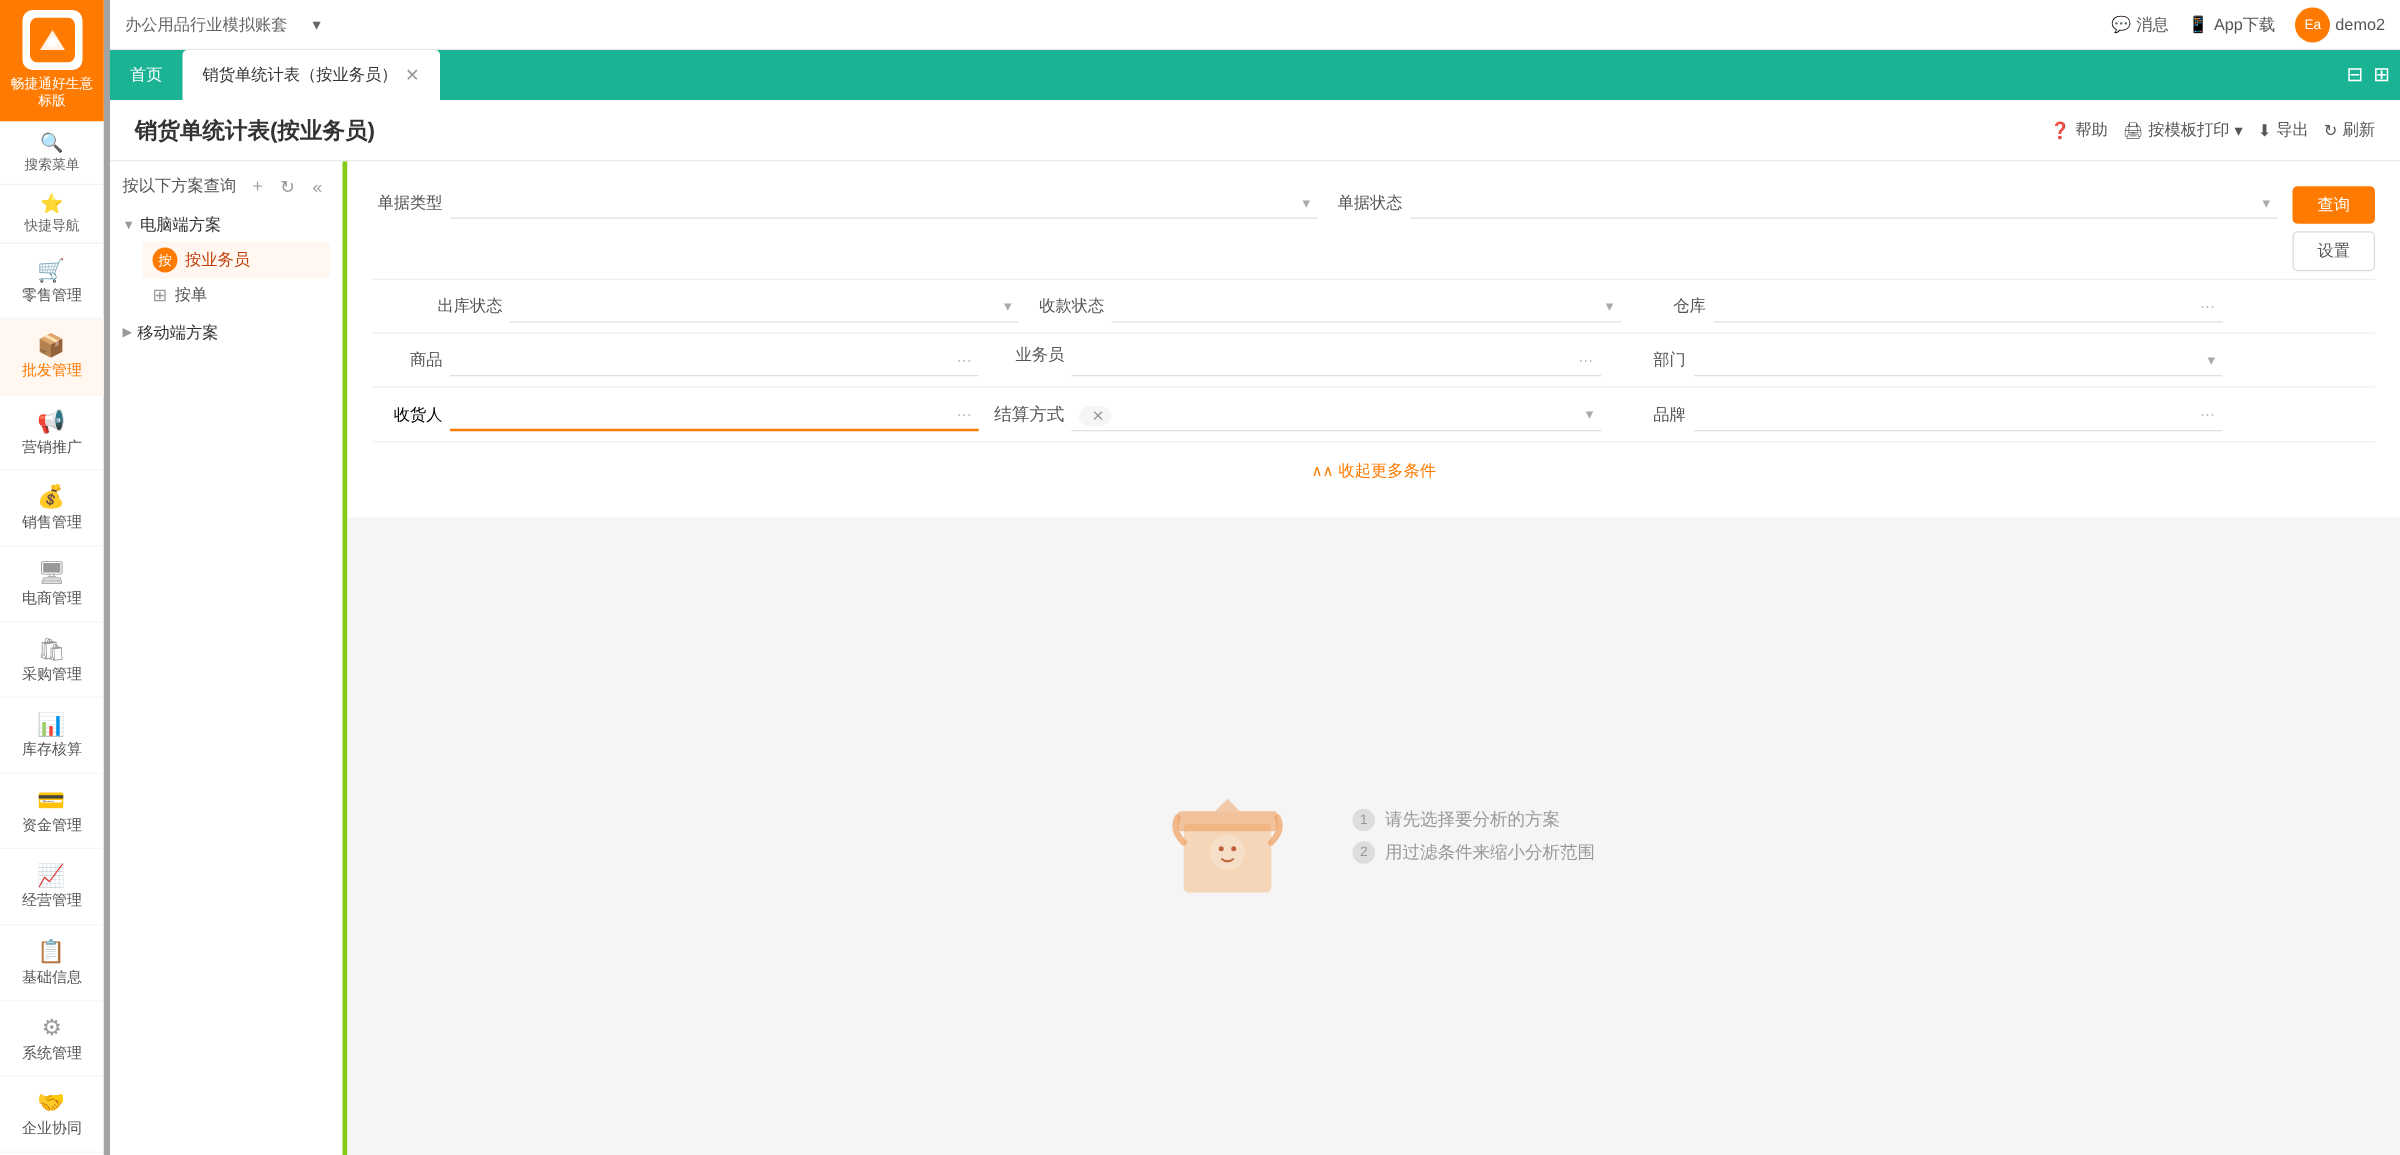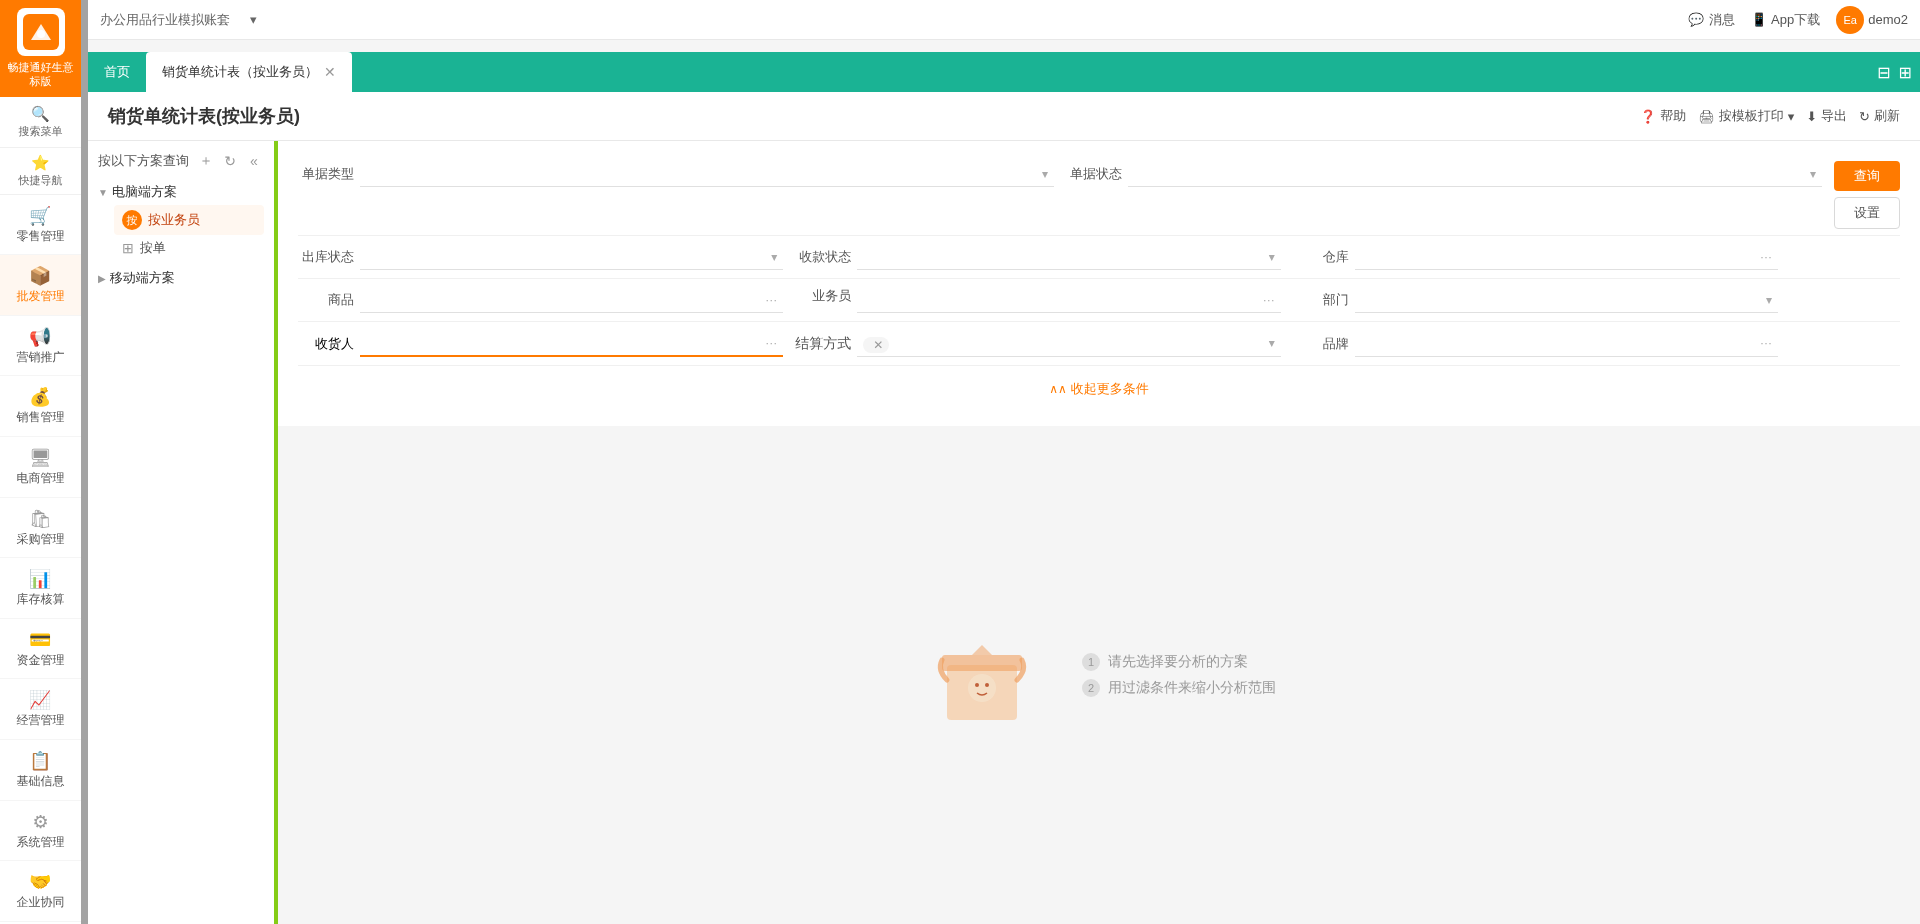--- a/index.html
+++ b/index.html
@@ -1,19 +1,19 @@
 <!DOCTYPE html>
 <html><head>
   <meta charset="utf-8">
   <style>
     * { box-sizing: border-box; margin: 0; padding: 0; }
     body { font-family: 'Microsoft YaHei', Arial, sans-serif; font-size: 13px; background: #f5f5f5; color: #333; display: flex; height: 924px; overflow: hidden; }
 
     
-    .sidebar { width: 88px; background: #fff; border-right: 7px solid #a3a3a3; display: flex; flex-direction: column; height: 100%; }
+    .sidebar { width: 88px; background: #fff; border-right: 5px solid #a3a3a3; display: flex; flex-direction: column; height: 100%; }
     .logo-area { width: 100%; padding: 8px 4px; display: flex; flex-direction: column; align-items: center; background: #ff7a00; }
     .logo-icon { width: 48px; height: 48px; background: #fff; border-radius: 8px; display: flex; align-items: center; justify-content: center; }
     .logo-icon svg { width: 36px; height: 36px; }
     .logo-text { color: #fff; font-size: 11px; margin-top: 4px; text-align: center; line-height: 1.3; }
 
     .sidebar-search { width: 100%; padding: 8px 0; text-align: center; border-bottom: 1px solid #f0f0f0; cursor: pointer; }
     .sidebar-search span { font-size: 12px; color: #666; }
 
     .sidebar-shortcut { width: 100%; padding: 6px 0; text-align: center; border-bottom: 1px solid #f0f0f0; cursor: pointer; }
     .sidebar-shortcut span { font-size: 12px; color: #666; }
@@ -31,21 +31,21 @@
 
     
     .top-header { height: 40px; background: #fff; border-bottom: 1px solid #e8e8e8; display: flex; align-items: center; padding: 0 12px; justify-content: space-between; }
     .header-left { display: flex; align-items: center; gap: 8px; }
     .header-dropdown { display: flex; align-items: center; gap: 20px; color: #666; font-size: 13px; cursor: pointer; }
     .header-right { display: flex; align-items: center; gap: 16px; }
     .header-btn { display: flex; align-items: center; gap: 4px; font-size: 13px; color: #555; cursor: pointer; }
     .avatar { width: 28px; height: 28px; border-radius: 50%; background: #ff7a00; display: flex; align-items: center; justify-content: center; color: #fff; font-size: 12px; overflow: hidden; }
 
     
-    .tab-bar { height: 40px; background: #1ab394; display: flex; align-items: center; padding: 0 0 0 0; margin-top: 12px; }
+    .tab-bar { height: 40px; background: #1ab394; display: flex; align-items: center; padding: 0 0 0 0; }
     .tab-item { height: 40px; padding: 0 16px; display: flex; align-items: center; gap: 6px; cursor: pointer; color: #fff; font-size: 13px; }
     .tab-item.home { background: transparent; }
     .tab-item.active { background: #fff; color: #333; border-radius: 4px 4px 0 0; }
     .tab-close { font-size: 14px; color: #999; cursor: pointer; }
     .tab-bar-actions { margin-left: auto; display: flex; align-items: center; gap: 8px; padding-right: 8px; }
     .tab-action-btn { color: #fff; cursor: pointer; font-size: 16px; }
 
     
     .page-content { flex: 1; overflow: hidden; display: flex; flex-direction: column; background: #f5f5f5; }
 
@@ -301,21 +301,21 @@
               </div>
             </div>
 
             <div style="display:flex; flex-direction:column; gap:6px; flex-shrink:0;">
               <button class="btn-query">查询</button>
               <button class="btn-settings">设置</button>
             </div>
           </div>
 
           <div style="display:flex; align-items:center; gap:12px; padding: 8px 0; border-bottom:1px solid #f0f0f0;">
-            <div style="display:flex; align-items:center; flex:1; gap:6px;">
+            <div style="display:flex; align-items:center; flex:1; gap:6px;margin-left:48px;">
               <span style="min-width:56px; font-size:13px; color:#555; flex-shrink:0; text-align:right;">出库状态</span>
               <div class="fv" style="flex:1;">
                 <span class="fv-text"></span>
                 <span class="fv-icon">▾</span>
               </div>
             </div>
             <div style="display:flex; align-items:center; flex:1; gap:6px;">
               <span style="min-width:56px; font-size:13px; color:#555; flex-shrink:0; text-align:right;">收款状态</span>
               <div class="fv" style="flex:1;">
                 <span class="fv-text"></span>

